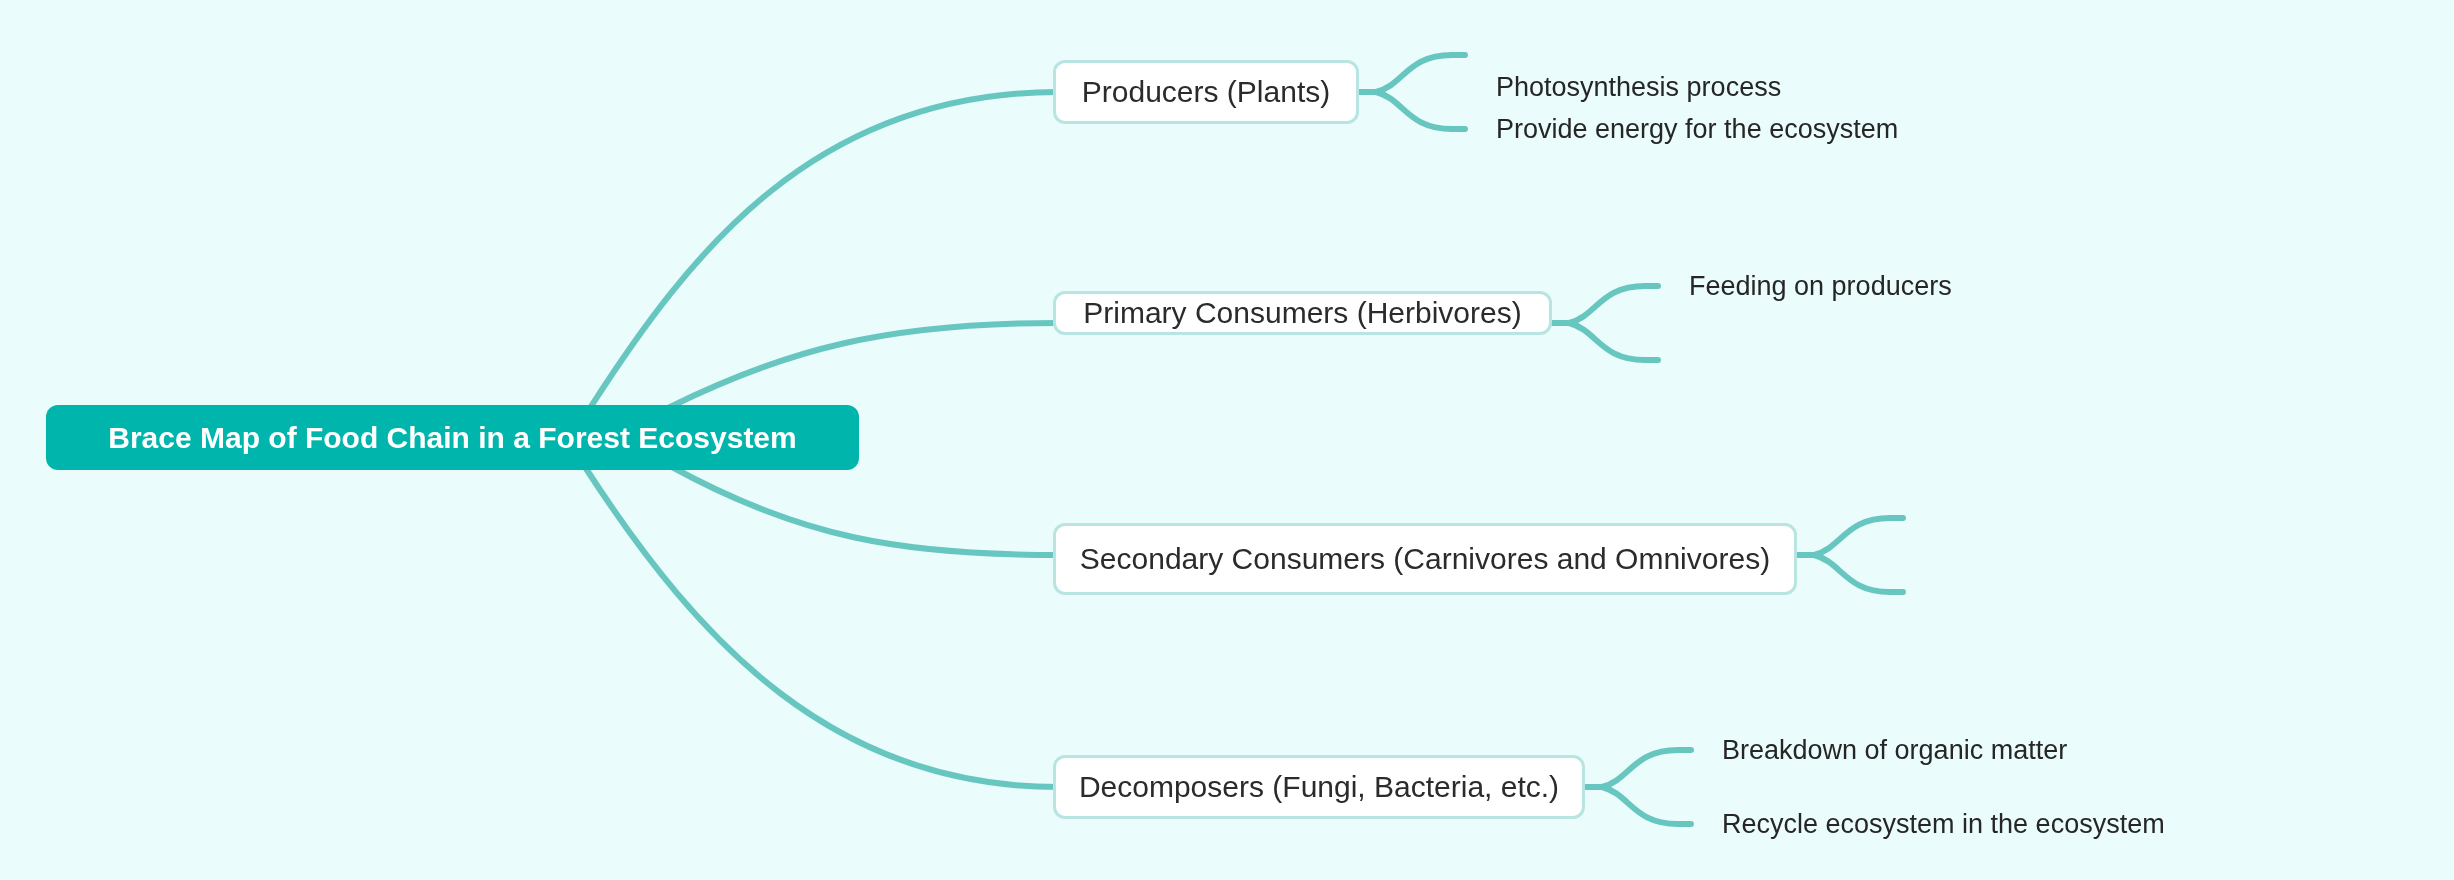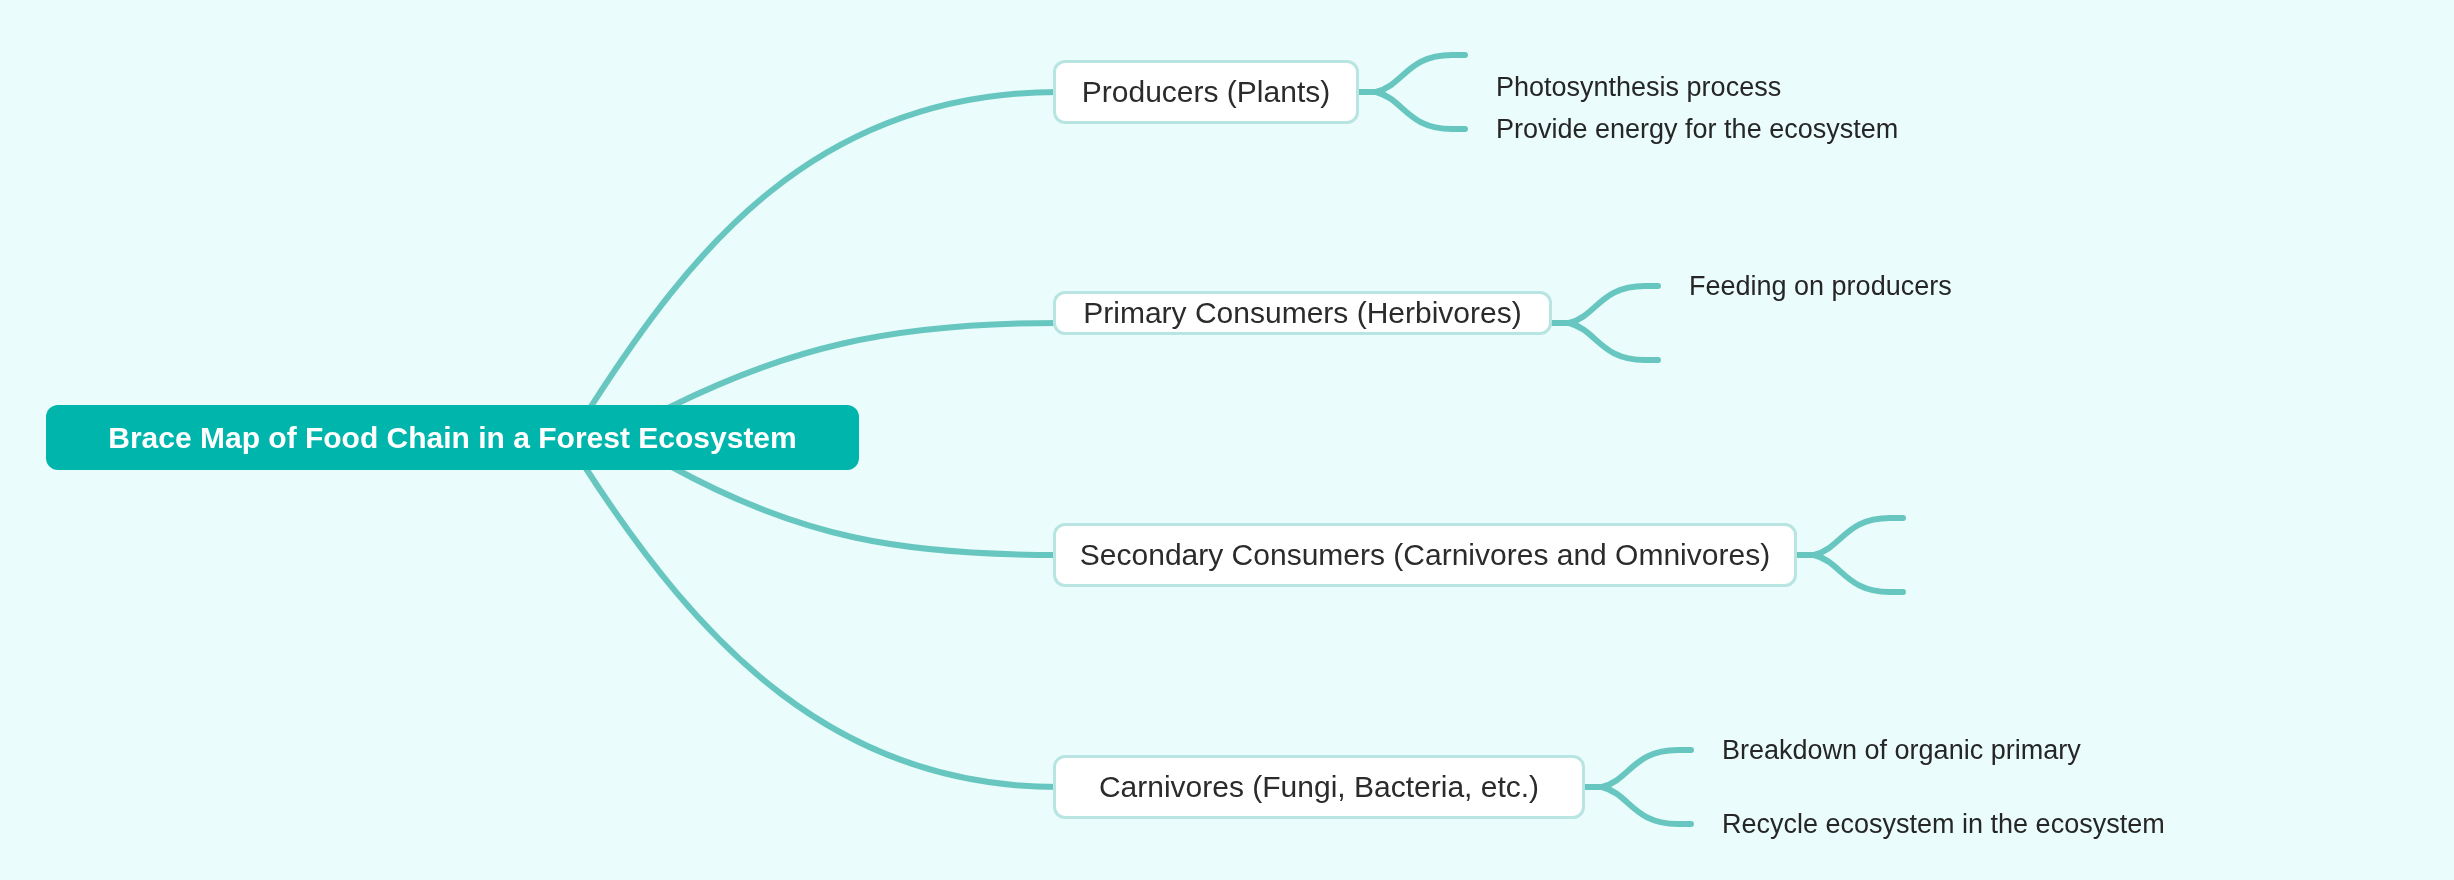--- a/index.html
+++ b/index.html
@@ -92,19 +92,19 @@
 
   <div class="node root" style="left:46px; top:405px; width:813px; height:65px;">Brace Map of Food Chain in a Forest Ecosystem</div>
 
   <div class="node" style="left:1053px; top:60px; width:306px; height:64px;">Producers (Plants)</div>
   <div class="leaf" style="left:1496px; top:35px;margin-top:32px;">Photosynthesis process</div>
   <div class="leaf" style="left:1496px; top:109px;">Provide energy for the ecosystem</div>
 
   <div class="node" style="left:1053px; top:291px; width:499px; height:44px;">Primary Consumers (Herbivores)</div>
   <div class="leaf" style="left:1689px; top:266px;">Feeding on producers</div>
 
-  <div class="node" style="left:1053px; top:523px; width:744px; height:64px;text-align:center;">Secondary Consumers (Carnivores and Omnivores)</div>
+  <div class="node" style="left:1053px; top:523px; width:744px; height:72px;text-align:center;">Secondary Consumers (Carnivores and Omnivores)</div>
 
-  <div class="node" style="left:1053px; top:755px; width:532px; height:64px;">Carnivores (Fungi, Bacteria, etc.)</div>
-  <div class="leaf" style="left:1722px; top:730px;">Breakdown of organic primary</div>
+  <div class="node" style="left:1053px; top:755px; width:532px; height:64px;">Decomposers (Fungi, Bacteria, etc.)</div>
+  <div class="leaf" style="left:1722px; top:730px;">Breakdown of organic matter</div>
   <div class="leaf" style="left:1722px; top:804px;">Recycle ecosystem in the ecosystem</div>
 
 </div>
 
 </body></html>

